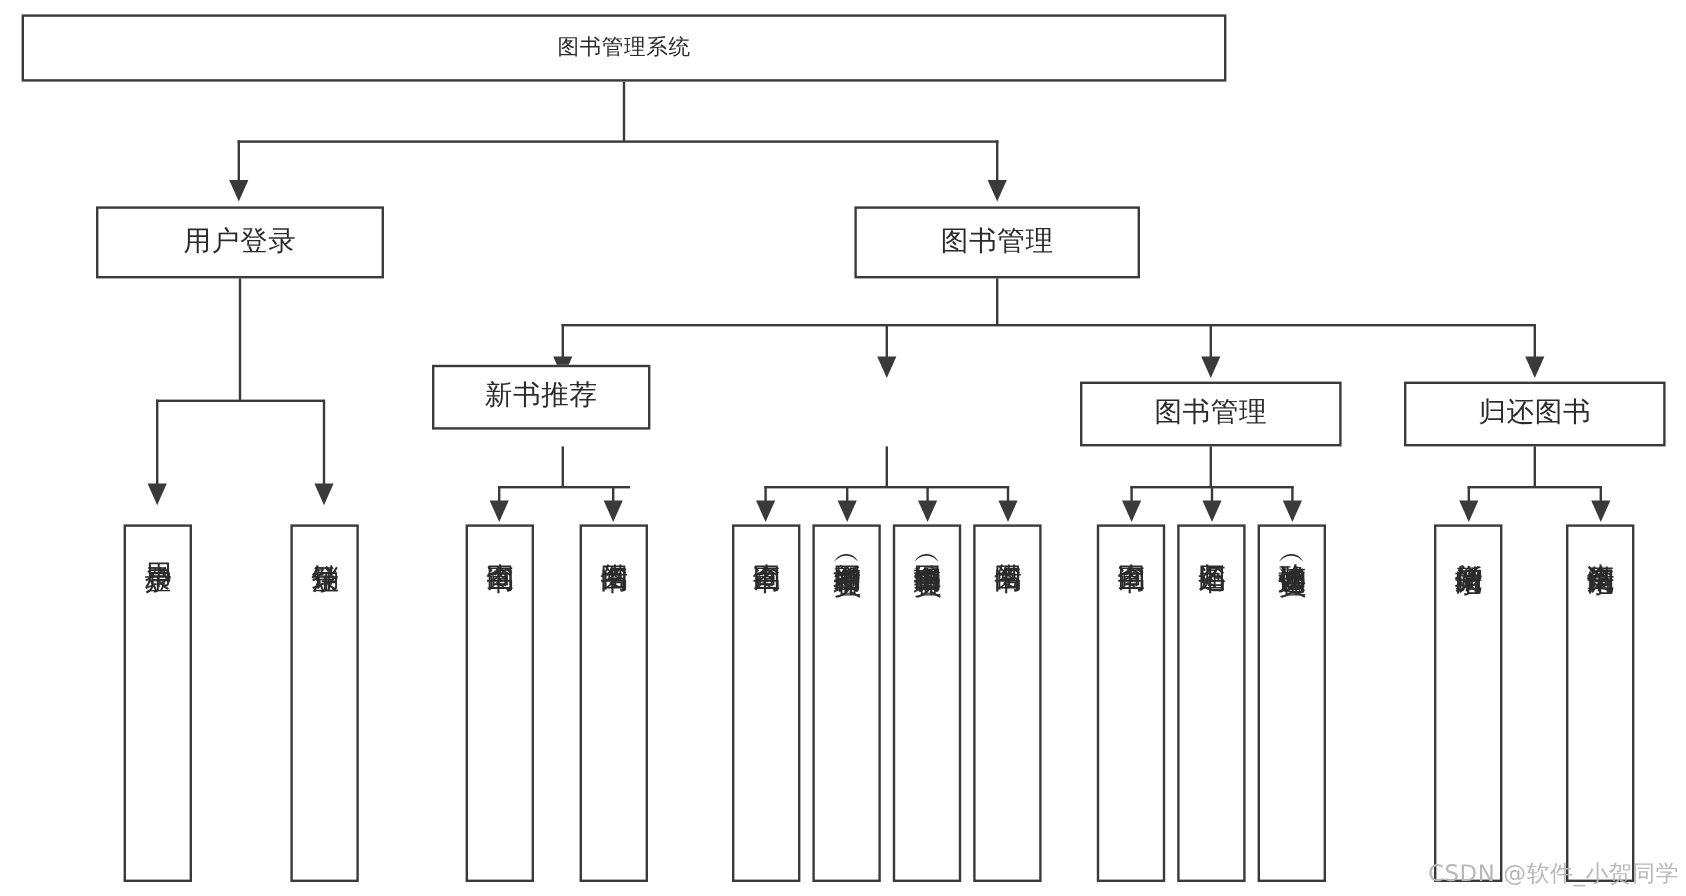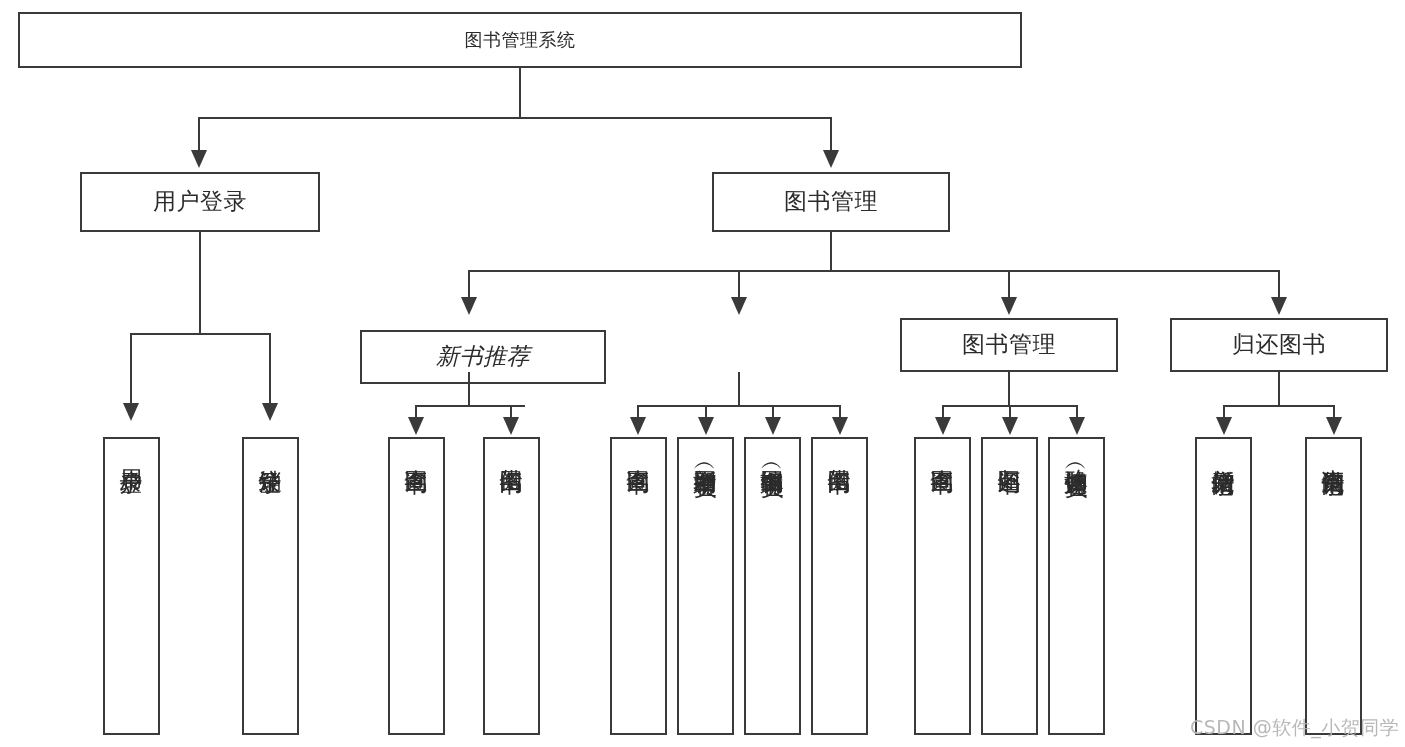--- a/index.html
+++ b/index.html
@@ -119,21 +119,21 @@
 
   <div class="ln v" style="left:738px;top:270px;width:2px;height:30px;"></div>
   <div class="arrow" style="left:731px;top:297px;"></div>
 
   <div class="ln v" style="left:1008px;top:270px;width:2px;height:30px;"></div>
   <div class="arrow" style="left:1001px;top:297px;"></div>
 
   <div class="ln v" style="left:1278px;top:270px;width:2px;height:30px;"></div>
   <div class="arrow" style="left:1271px;top:297px;"></div>
 
-  <div class="node horiz" style="left:360px;top:330px;width:246px;height:54px;font-style:italic;">
+  <div class="node horiz" style="left:360px;top:304px;width:182px;height:54px;">
     <span class="lbl">新书推荐</span>
   </div>
 
 
   <div class="node horiz" style="left:900px;top:318px;width:218px;height:54px;">
     <span class="lbl">图书管理</span>
   </div>
 
   <div class="node horiz" style="left:1170px;top:318px;width:218px;height:54px;">
     <span class="lbl">归还图书</span>

